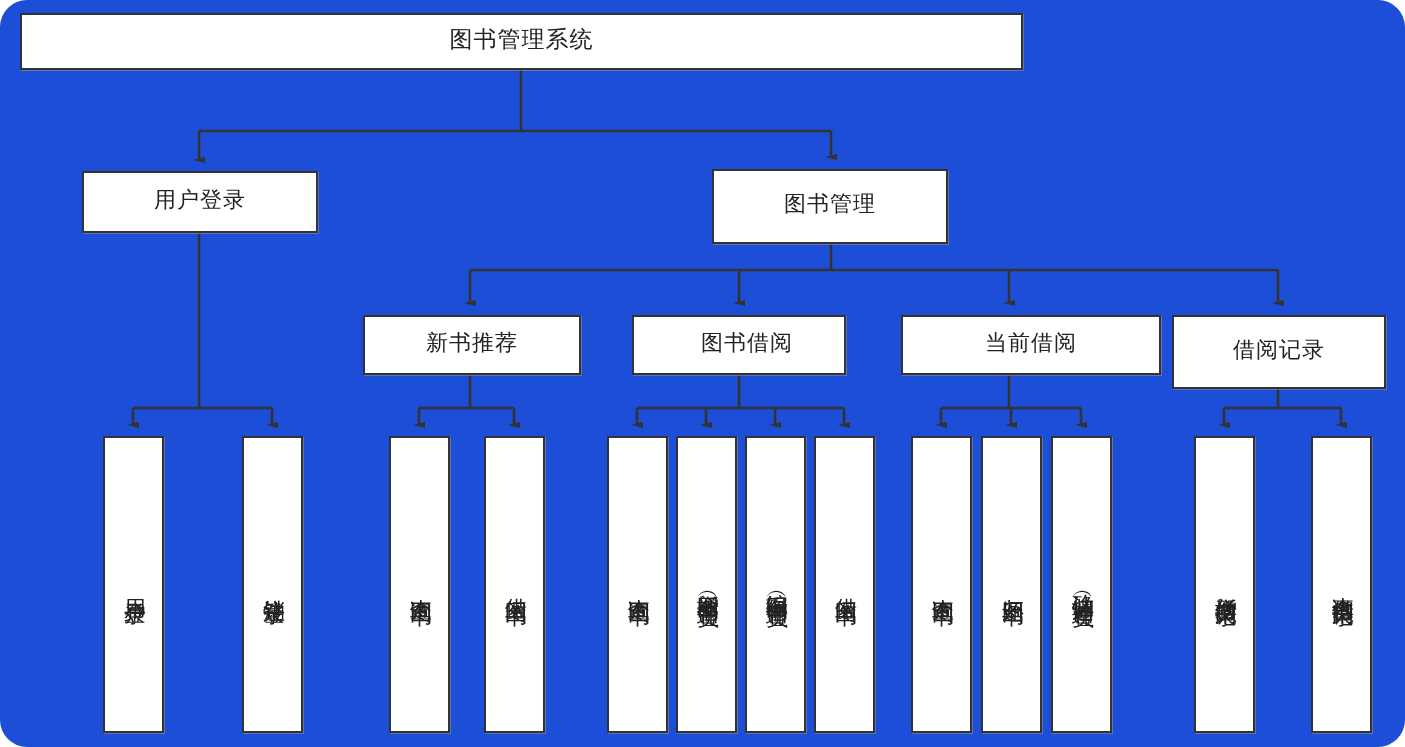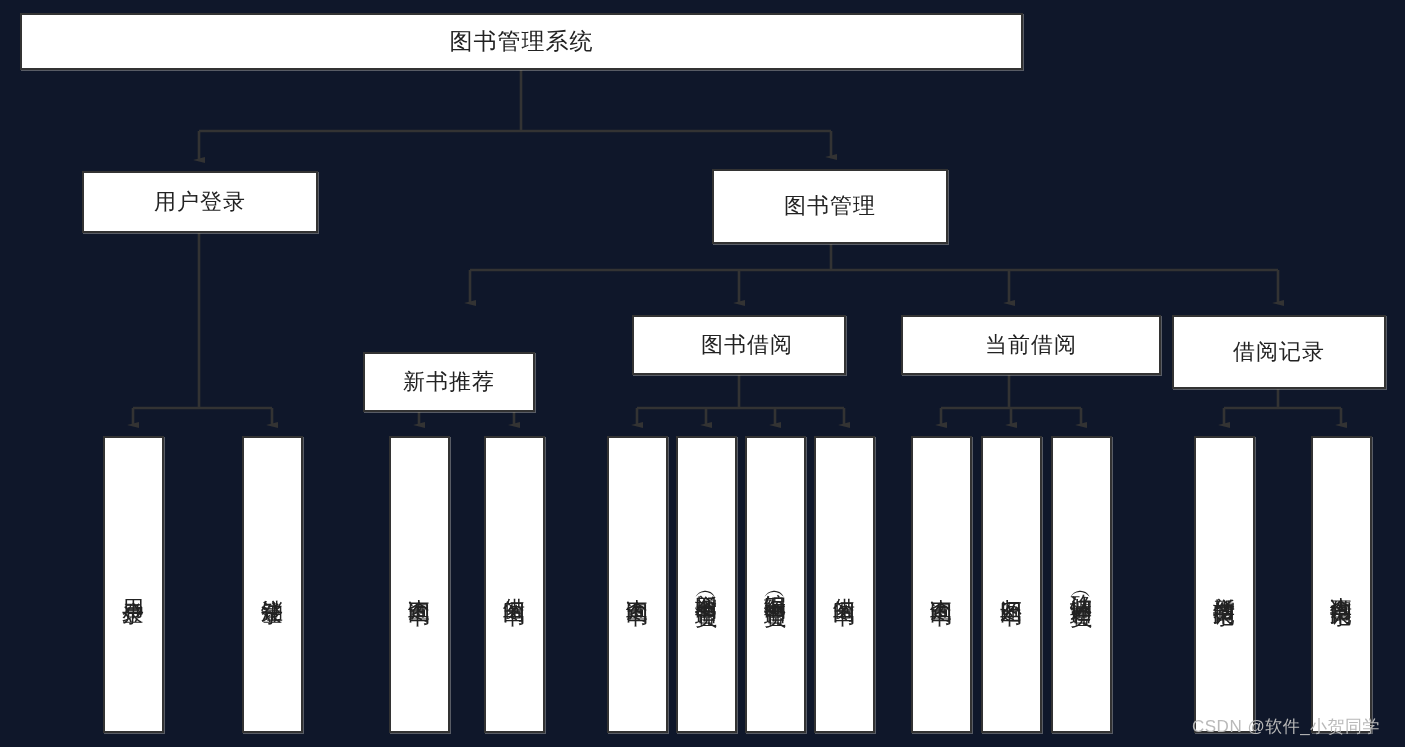--- a/index.html
+++ b/index.html
@@ -4,23 +4,24 @@
 <style>
   html, body {
     margin: 0;
     padding: 0;
     background: #ffffff;
   }
   #canvas {
     position: relative;
     width: 1405px;
     height: 747px;
-    background: #0f172a;
-    font-family: Liberation Sans, sans-serif;
+    background: #1d4ed8;
+    font-family: Liberation Mono, monospace;
     overflow: hidden;
+    border-radius: 27px;
   }
   svg.wires {
     position: absolute;
     left: 0; top: 0;
     width: 1405px;
     height: 747px;
     pointer-events: none;
   }
   .node {
     position: absolute;
@@ -120,21 +121,21 @@
     <span>图书管理系统</span>
   </div>
 
   <div class="node h" style="left:82px; top:171px; width:236px; height:62px;">
     <span>用户登录</span>
   </div>
   <div class="node h" style="left:712px; top:169px; width:236px; height:75px;">
     <span>图书管理</span>
   </div>
 
-  <div class="node h" style="left:363px; top:315px; width:172px; height:60px;margin-top:37px;">
+  <div class="node h" style="left:363px; top:315px; width:218px; height:60px;">
     <span>新书推荐</span>
   </div>
   <div class="node h" style="left:632px; top:315px; width:214px; height:60px;padding-left:16px;">
     <span>图书借阅</span>
   </div>
   <div class="node h" style="left:901px; top:315px; width:260px; height:60px;">
     <span>当前借阅</span>
   </div>
   <div class="node h" style="left:1172px; top:315px; width:214px; height:74px;">
     <span>借阅记录</span>
@@ -177,15 +178,14 @@
     <span>确认归还（管理员）</span>
   </div>
 
   <div class="node v" style="left:1194px; top:436px; width:61px; height:297px;">
     <span>新增借阅记录</span>
   </div>
   <div class="node v" style="left:1311px; top:436px; width:61px; height:297px;">
     <span>查询借阅记录</span>
   </div>
 
-  <div class="watermark" style="left:1192px; top:715px;">CSDN @软件_小贺同学</div>
 
 </div>
 
 </body></html>

